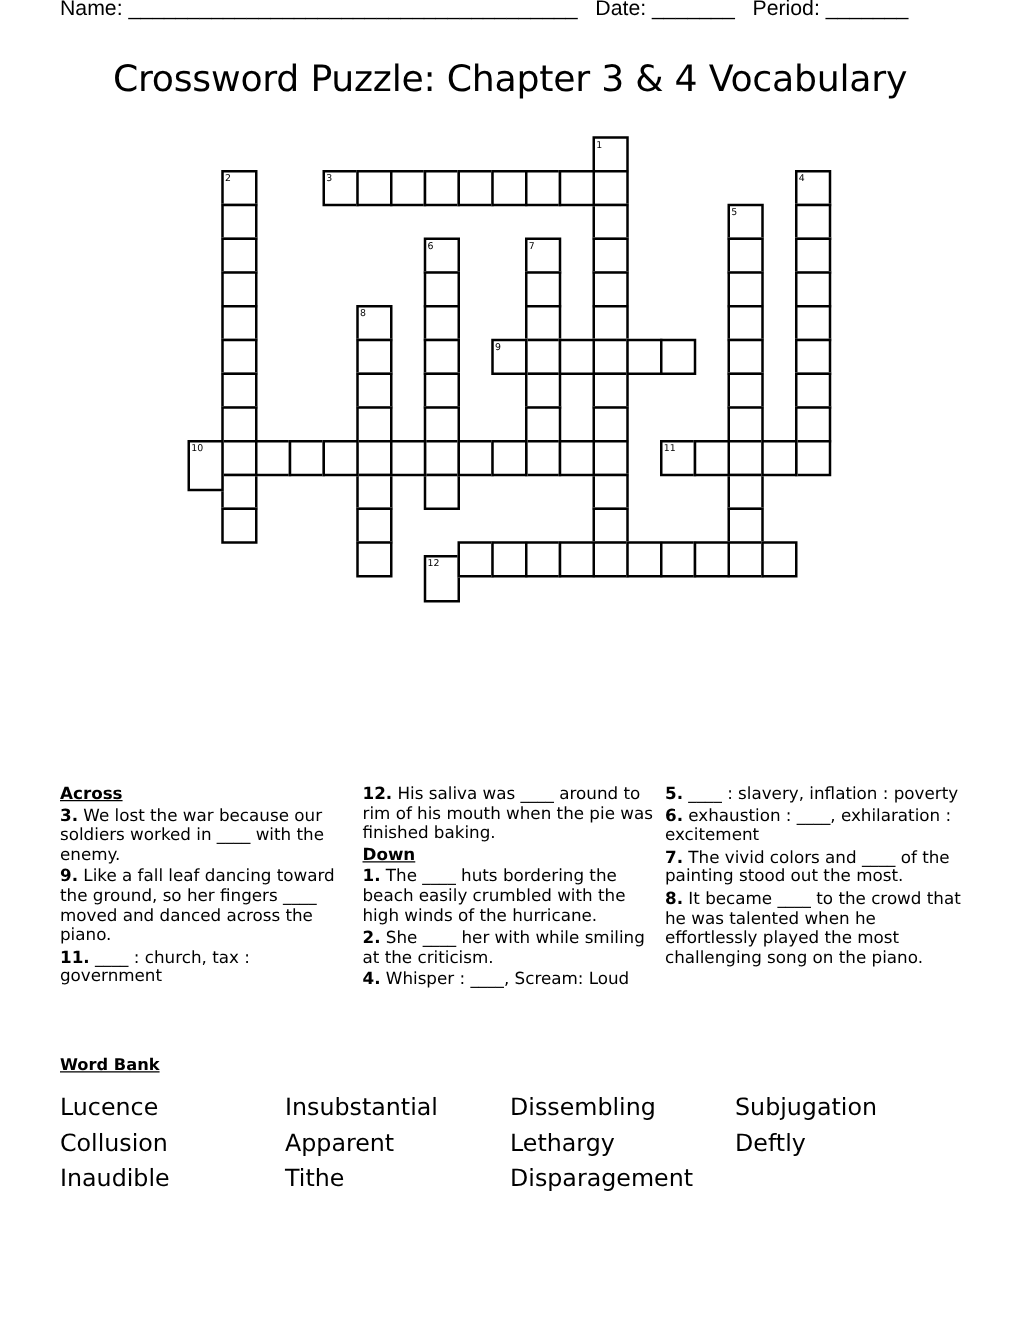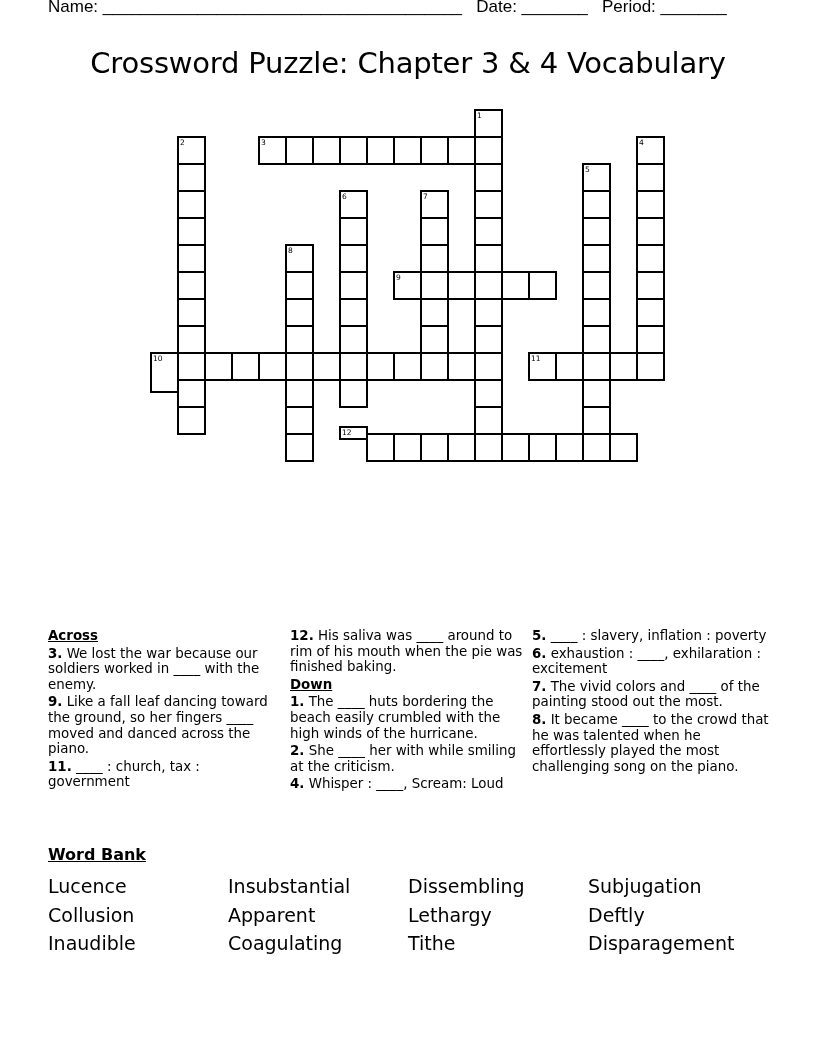--- a/index.html
+++ b/index.html
@@ -24,21 +24,21 @@
     }
     .clues { position: absolute; top: 628px; font-family: "DejaVu Sans", sans-serif; font-size: 13.4px; line-height: 15.6px; }
     .col1 { left: 48px; width: 235px; }
     .col2 { left: 290px; width: 236px; }
     .col3 { left: 532px; width: 240px; }
     .clue-heading { font-weight: bold; text-decoration: underline; margin-bottom: 2px; }
     .clue { margin-bottom: 2px; }
     .clue b { font-weight: bold; }
     .wordbank-title {
       position: absolute; top: 845px; left: 48px;
-      font-family: "DejaVu Sans", sans-serif; font-size: 16px; font-weight: bold; text-decoration: underline;
+      font-family: "DejaVu Sans", sans-serif; font-size: 13px; font-weight: bold; text-decoration: underline;
     }
     .wordbank {
       position: absolute; top: 872px; left: 48px; width: 740px;
       display: grid; grid-template-columns: 180px 180px 180px 180px;
       font-family: "DejaVu Sans", sans-serif; font-size: 19px; line-height: 28.5px;
     }
   </style>
 </head>
 <body>
 
@@ -152,21 +152,21 @@
     <div class="cell" style="left: 258px; top: 352px; width: 29px; height: 29px;"></div>
     <div class="cell" style="left: 312px; top: 352px; width: 29px; height: 29px;"></div>
     <div class="cell" style="left: 366px; top: 352px; width: 29px; height: 29px;"></div>
     <div class="cell" style="left: 393px; top: 352px; width: 29px; height: 29px;"></div>
     <div class="cell" style="left: 447px; top: 352px; width: 29px; height: 29px;"></div>
     <div class="cell" style="left: 528px; top: 352px; width: 29px; height: 29px;">
       <span class="num">11</span>
     </div>
     <div class="cell" style="left: 555px; top: 352px; width: 29px; height: 29px;"></div>
     <div class="cell" style="left: 609px; top: 352px; width: 29px; height: 29px;"></div>
-    <div class="cell" style="left: 339px; top: 426px; width: 29px; height: 14px;">
+    <div class="cell" style="left: 339px; top: 444px; width: 29px; height: 38px;">
       <span class="num">12</span>
     </div>
     <div class="cell" style="left: 366px; top: 433px; width: 29px; height: 29px;"></div>
     <div class="cell" style="left: 393px; top: 433px; width: 29px; height: 29px;"></div>
     <div class="cell" style="left: 420px; top: 433px; width: 29px; height: 29px;"></div>
     <div class="cell" style="left: 447px; top: 433px; width: 29px; height: 29px;"></div>
     <div class="cell" style="left: 501px; top: 433px; width: 29px; height: 29px;"></div>
     <div class="cell" style="left: 528px; top: 433px; width: 29px; height: 29px;"></div>
     <div class="cell" style="left: 555px; top: 433px; width: 29px; height: 29px;"></div>
     <div class="cell" style="left: 609px; top: 433px; width: 29px; height: 29px;"></div>
@@ -198,16 +198,15 @@
 <div class="wordbank">
   <div>Lucence</div>
   <div>Insubstantial</div>
   <div>Dissembling</div>
   <div>Subjugation</div>
   <div>Collusion</div>
   <div>Apparent</div>
   <div>Lethargy</div>
   <div>Deftly</div>
   <div>Inaudible</div>
-  <div>Coagulating</div>
   <div>Tithe</div>
   <div>Disparagement</div>
 </div>
 
 </body></html>

